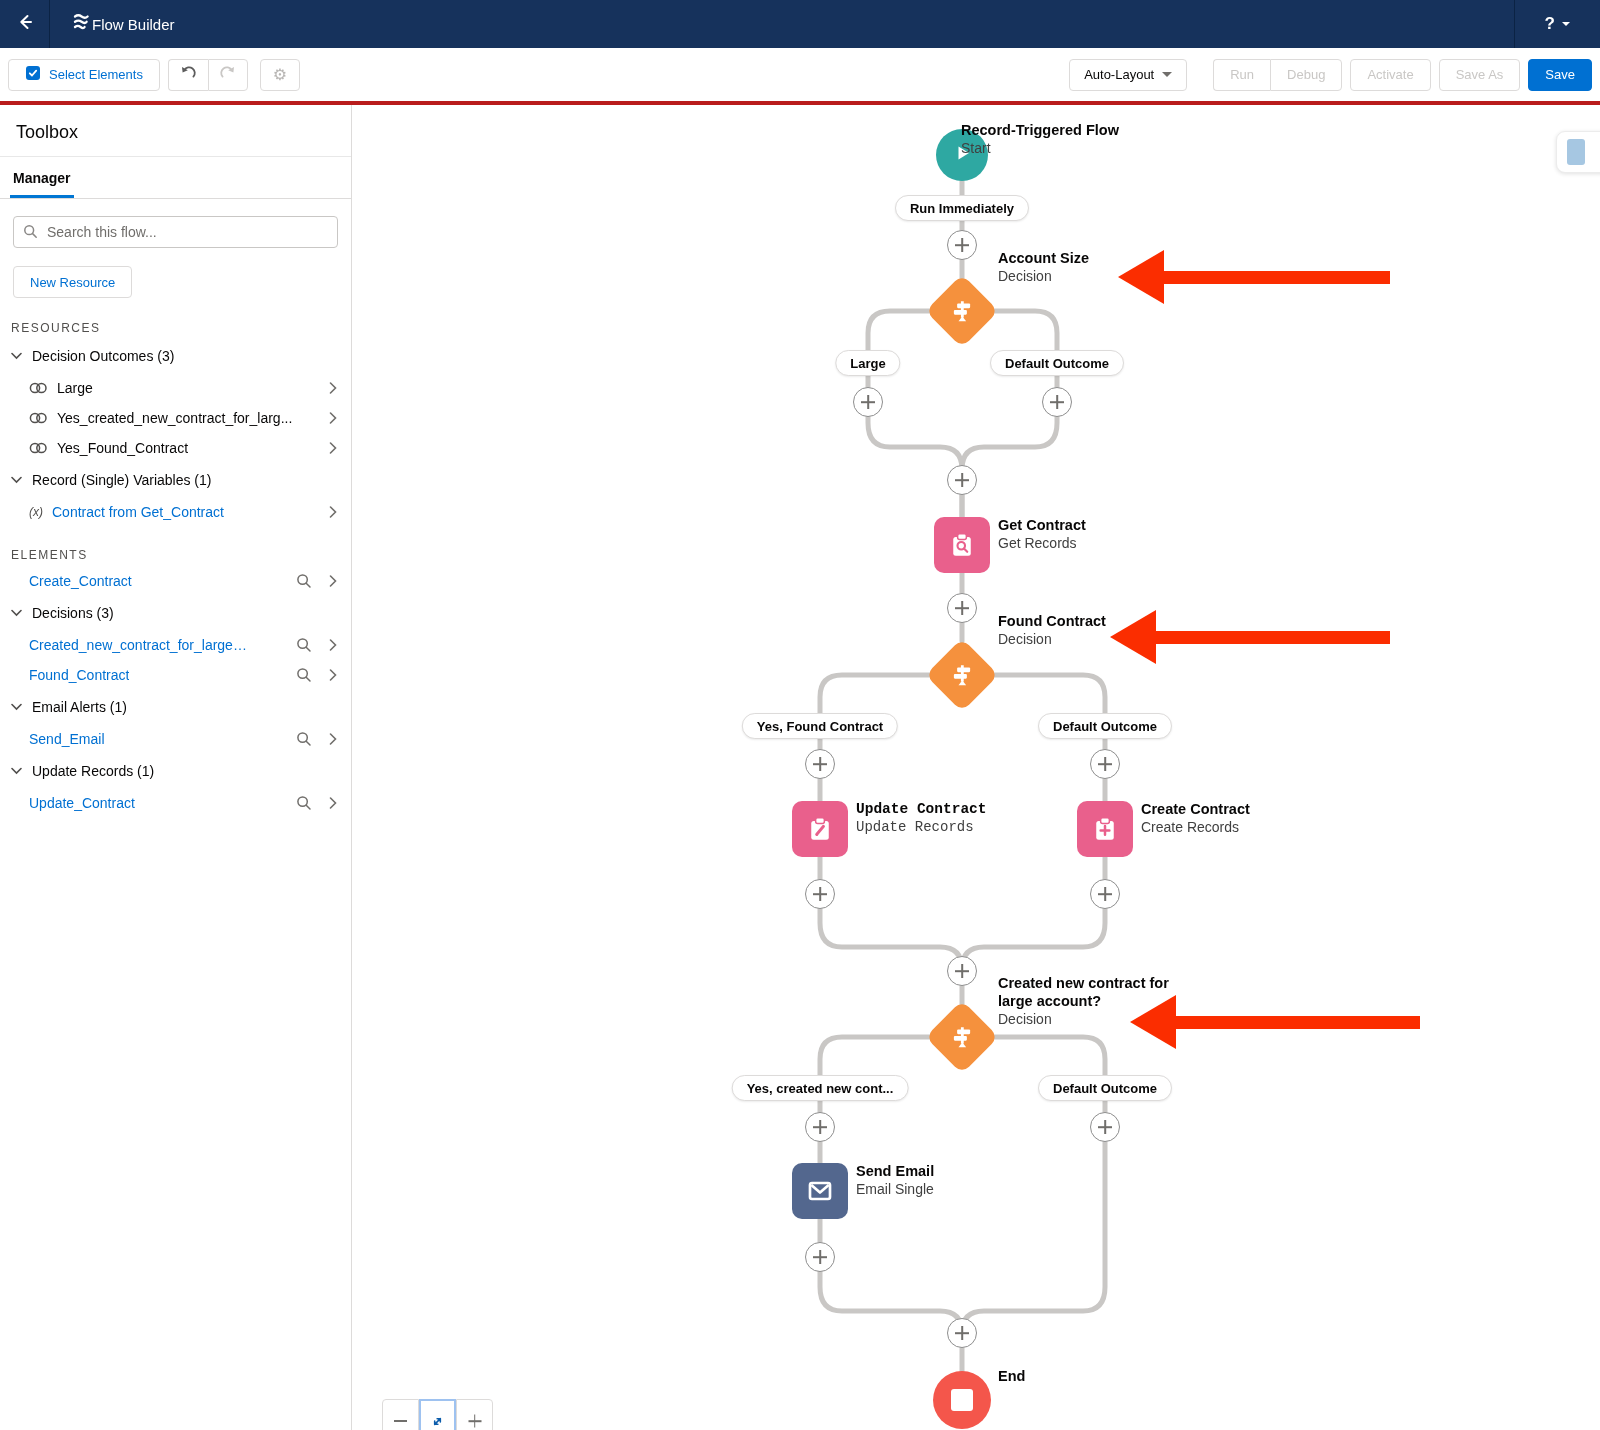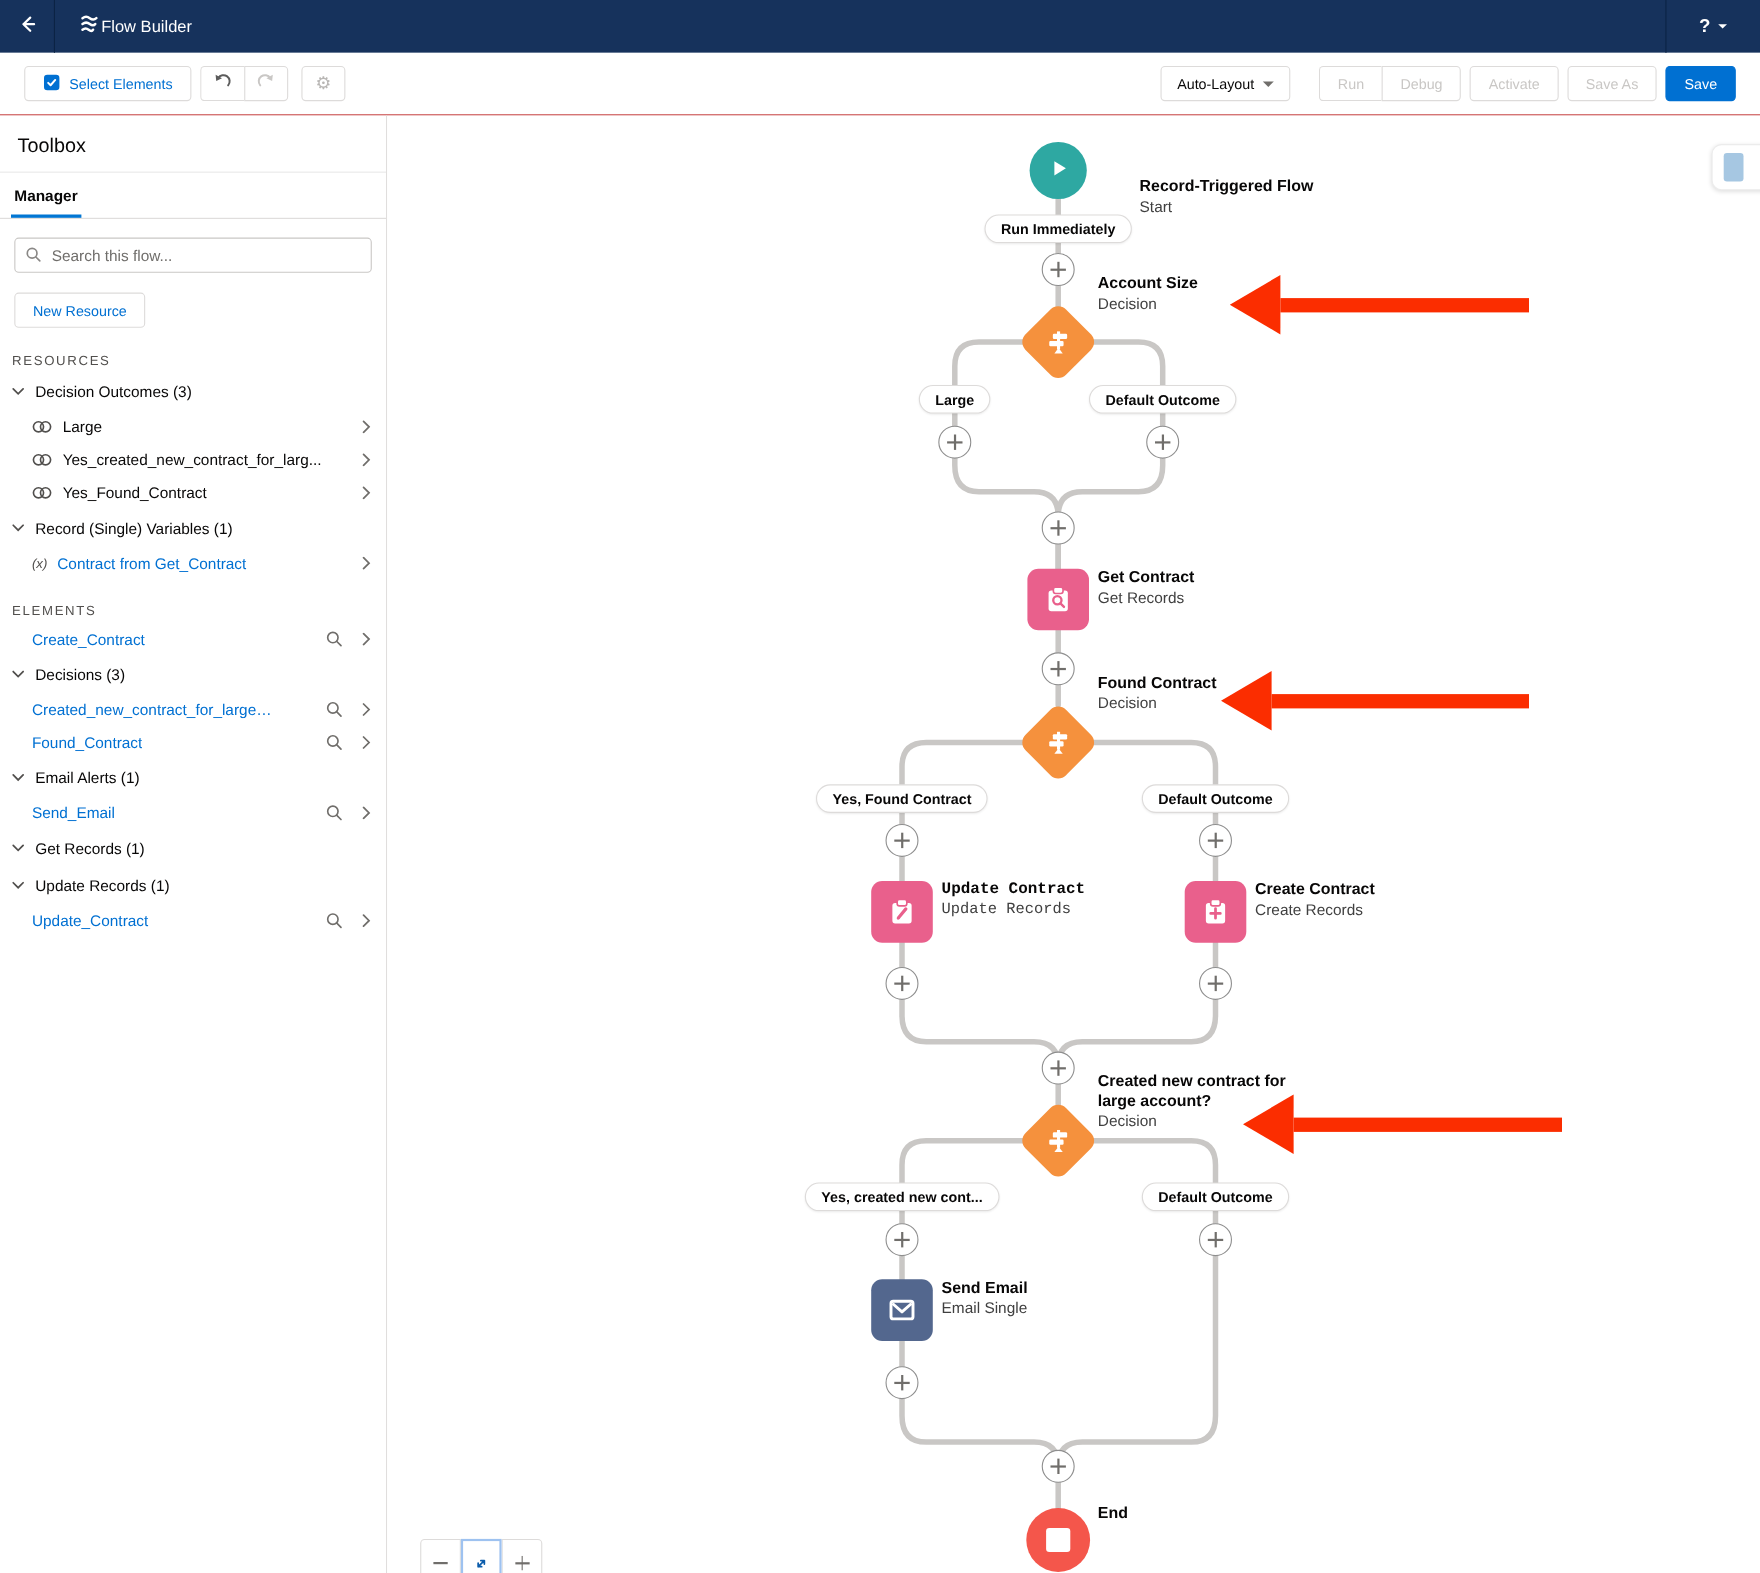--- a/index.html
+++ b/index.html
@@ -11,22 +11,22 @@
   
   .global-header { height:48px; background:#16325c; display:flex; align-items:center; color:#fff; }
   .back-btn { width:50px; height:48px; display:flex; align-items:center; justify-content:center;
     border-right:1px solid #0b2344; cursor:pointer; }
   .brand { display:flex; align-items:center; padding-left:20px; }
   .brand-title { font-size:15px; color:#fff; }
   .header-right { margin-left:auto; height:48px; display:flex; align-items:center; gap:7px;
     border-left:1px solid #0b2344; padding:0 30px; cursor:pointer; }
   .help-q { font-size:17px; font-weight:700; }
   
-  .toolbar { height:57px; border-bottom:1px solid #b91c1c; display:flex; align-items:center;
-    padding:0 22px; background:#fff; }
+  .toolbar { height:57px; border-bottom:4px solid #b91c1c; display:flex; align-items:center;
+    padding:0 8px; background:#fff; }
   .btn { height:32px; border:1px solid #dddbda; border-radius:4px; background:#fff;
     display:inline-flex; align-items:center; justify-content:center; gap:8px;
     font-size:13px; padding:0 16px; cursor:pointer; white-space:nowrap; }
   .btn.blue-text { color:#0070d2; }
   .btn.dark-text { color:#080707; }
   .btn.disabled { color:#c9c7c5; cursor:default; }
   .btn.primary { background:#0070d2; border-color:#0070d2; color:#fff; }
   .btn-seg-group { display:inline-flex; }
   .btn-seg-group .btn { border-radius:0; border-right-width:0; }
   .btn-seg-group .btn:first-child { border-radius:4px 0 0 4px; }
@@ -369,28 +369,20 @@
           </span>
         <span class="chev-r">
             <svg width="8" height="12" viewBox="0 0 8 12">
               <path d="M1.5 1 L6.5 6 L1.5 11" fill="none" stroke="#706e6b" stroke-width="1.6" stroke-linecap="round"></path>
             </svg>
           </span>
       </span>
     </div>
 
     
-    <div class="group-head">
-      <span class="chev-d">
-          <svg width="11" height="8" viewBox="0 0 11 8">
-            <path d="M1 1.5 L5.5 6 L10 1.5" fill="none" stroke="#514f4d" stroke-width="1.6" stroke-linecap="round"></path>
-          </svg>
-        </span>
-      <span>Get Records (1)</span>
-    </div>
 
     
     <div class="group-head">
       <span class="chev-d">
           <svg width="11" height="8" viewBox="0 0 11 8">
             <path d="M1 1.5 L5.5 6 L10 1.5" fill="none" stroke="#514f4d" stroke-width="1.6" stroke-linecap="round"></path>
           </svg>
         </span>
       <span>Update Records (1)</span>
     </div>
@@ -427,21 +419,21 @@
       </g>
     </svg>
 
     <div class="flow-circle start-node" style="left:584px; top:24px;">
       <span>
         <svg width="24" height="24" viewBox="0 0 24 24">
             <polygon points="8.5,5.5 19,12 8.5,18.5" fill="#fff"></polygon>
           </svg>
       </span>
     </div>
-    <div class="node-label" style="left:684px; top:16px;margin-top:40px;">
+    <div class="node-label" style="left:609px; top:16px;">
       <div class="t">Record-Triggered Flow</div>
       <div class="s">Start</div>
     </div>
 
     <div class="pill" style="left:610px; top:103px;">Run Immediately</div>
 
     <div class="plus-btn" style="left:610px; top:140px;"></div>
 
     <div class="diamond" style="left:584px; top:180px;">
       <svg width="26" height="26" viewBox="0 0 24 24">

